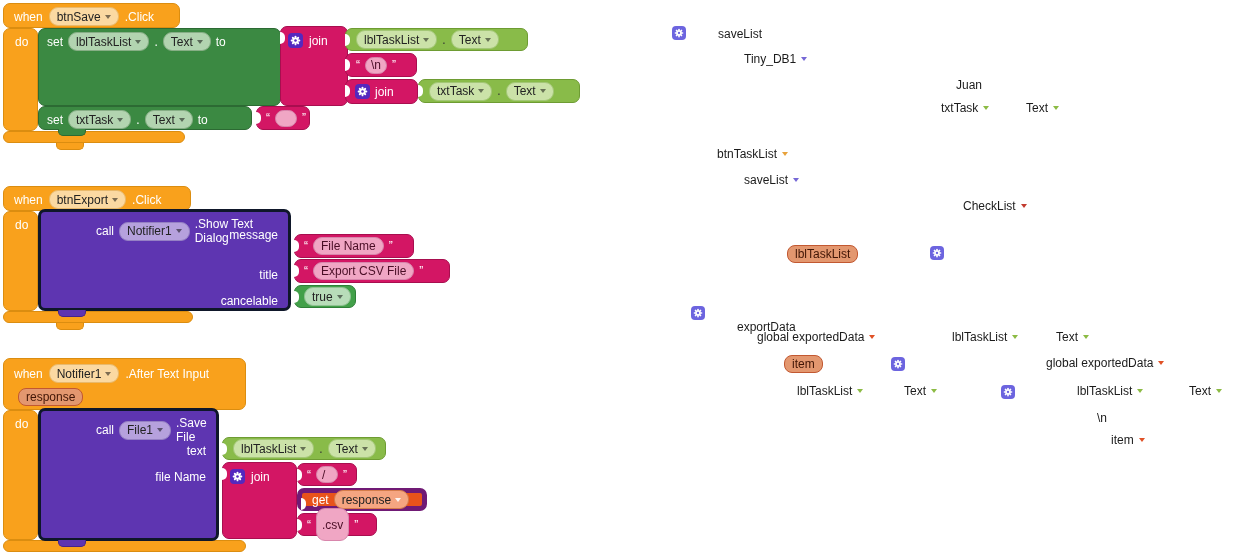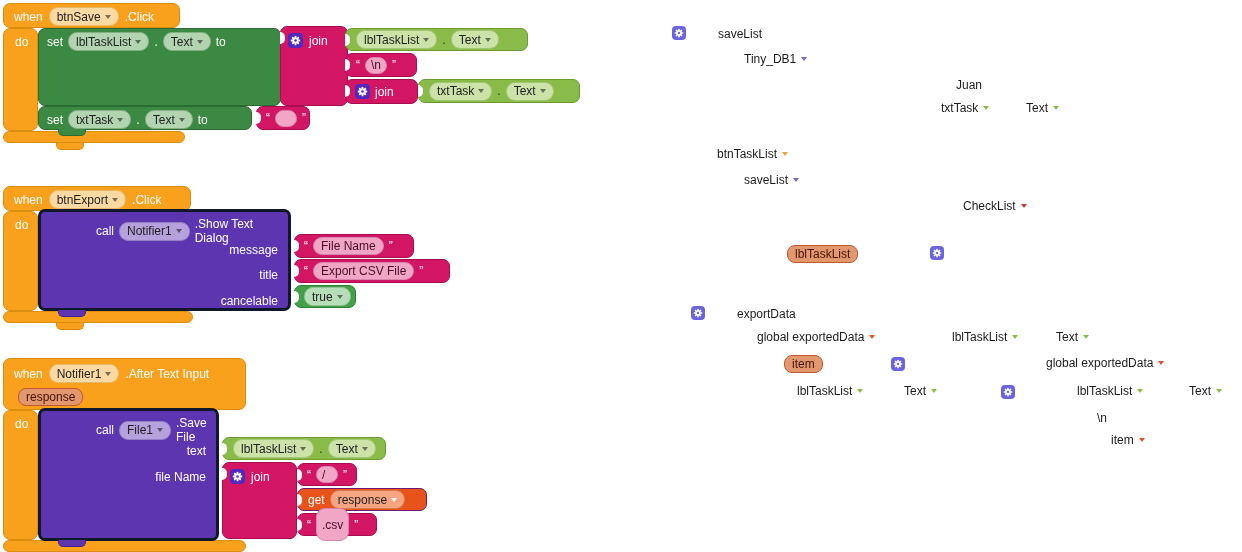--- a/index.html
+++ b/index.html
@@ -9,21 +9,21 @@
   }
   
   .blk{position:absolute;box-sizing:border-box;font-size:12px;color:#fff;border-radius:7px;}
   .row{display:flex;align-items:center;gap:5px;}
   .orange{background:#F9A11C;border:1px solid #DB8D10;}
   .green{background:#3B8942;border:1px solid #2C6A33;}
   .lime{background:#89BB49;border:1px solid #6E9C33;color:#333;}
   .magenta{background:#D31664;border:1px solid #A80E4F;}
   .purple{background:#5E35B1;border:3px solid #0f172a;padding-left:47px;}
   .sgreen{background:#42A049;border:1px solid #2F7F38;}
-  .vorange{background:#E8531B;border:1px solid #701a75;}
+  .vorange{background:#E8531B;border:5px solid #701a75;}
   .val{display:flex;align-items:center;gap:5px;padding:0 6px;}
   .notch::before{content:"";position:absolute;left:-1px;top:5px;width:5px;height:12px;background:#fff;border-radius:0 6px 6px 0;}
   .bump{position:absolute;border-radius:0 0 5px 5px;height:6px;}
   
   .pill{display:inline-flex;align-items:center;gap:4px;padding:0 7px;height:17px;border-radius:9px;font-size:12px;color:#222;white-space:nowrap;}
   .pill-orange{background:#FBD9A2;border:1px solid #E9B96B;}
   .pill-green{background:#B2D4B0;border:1px solid #86AE85;}
   .pill-lime{background:#CBE2A8;border:1px solid #A3C776;}
   .pill-pink{background:#F0A6C4;border:1px solid #D886AC;color:#4A0E26;min-width:10px;min-height:14px;}
   .pill-purple{background:#B6A1DD;border:1px solid #9580C4;}
@@ -193,21 +193,21 @@
 
 <div class="blk purple" style="left:38px;top:209px;width:253px;height:102px;">
   <div class="row" style="padding:5px 0 0 8px;gap:5px;">
     <span>call</span>
     <span class="pill pill-purple">
       <span>Notifier1</span>
       <span class="tri"></span>
     </span>
     <span>.Show Text Dialog</span>
   </div>
-  <span class="plabel" style="top:31px;">message</span>
+  <span class="plabel" style="top:16px;">message</span>
   <span class="plabel" style="top:56px;">title</span>
   <span class="plabel" style="top:82px;margin-left:36px;">cancelable</span>
 </div>
 <div class="bump" style="left:58px;top:310px;width:26px;background:#5E35B1;border:1px solid #45248C;border-top:none;"></div>
 
 <div class="blk magenta notch val" style="left:294px;top:234px;width:120px;height:24px;padding-left:9px;">
   <span class="q">“</span>
   <span class="pill pill-pink" style="height:16px;">File Name</span>
   <span class="q">”</span>
 </div>
@@ -374,21 +374,21 @@
         <rect x="1.5" y="10" width="21" height="4" rx="2"></rect>
         <g transform="rotate(45 12 12)">
           <rect x="10" y="1.5" width="4" height="21" rx="2"></rect>
           <rect x="1.5" y="10" width="21" height="4" rx="2"></rect>
         </g>
         <circle cx="12" cy="12" r="6.5"></circle>
       </g>
       <circle cx="12" cy="12" r="2.8" fill="#6C64DF"></circle>
     </svg>
 </span>
-<span class="ghost-text" style="left:737px;top:307px;">
+<span class="ghost-text" style="left:737px;top:320px;">
     <span>exportData</span>
   </span>
 <span class="ghost-text" style="left:757px;top:330px;">
     <span>global exportedData</span>
     <span class="garrow ga-rorange"></span>
   </span>
 <span class="ghost-text" style="left:952px;top:330px;">
     <span>lblTaskList</span>
     <span class="garrow ga-green"></span>
   </span>

